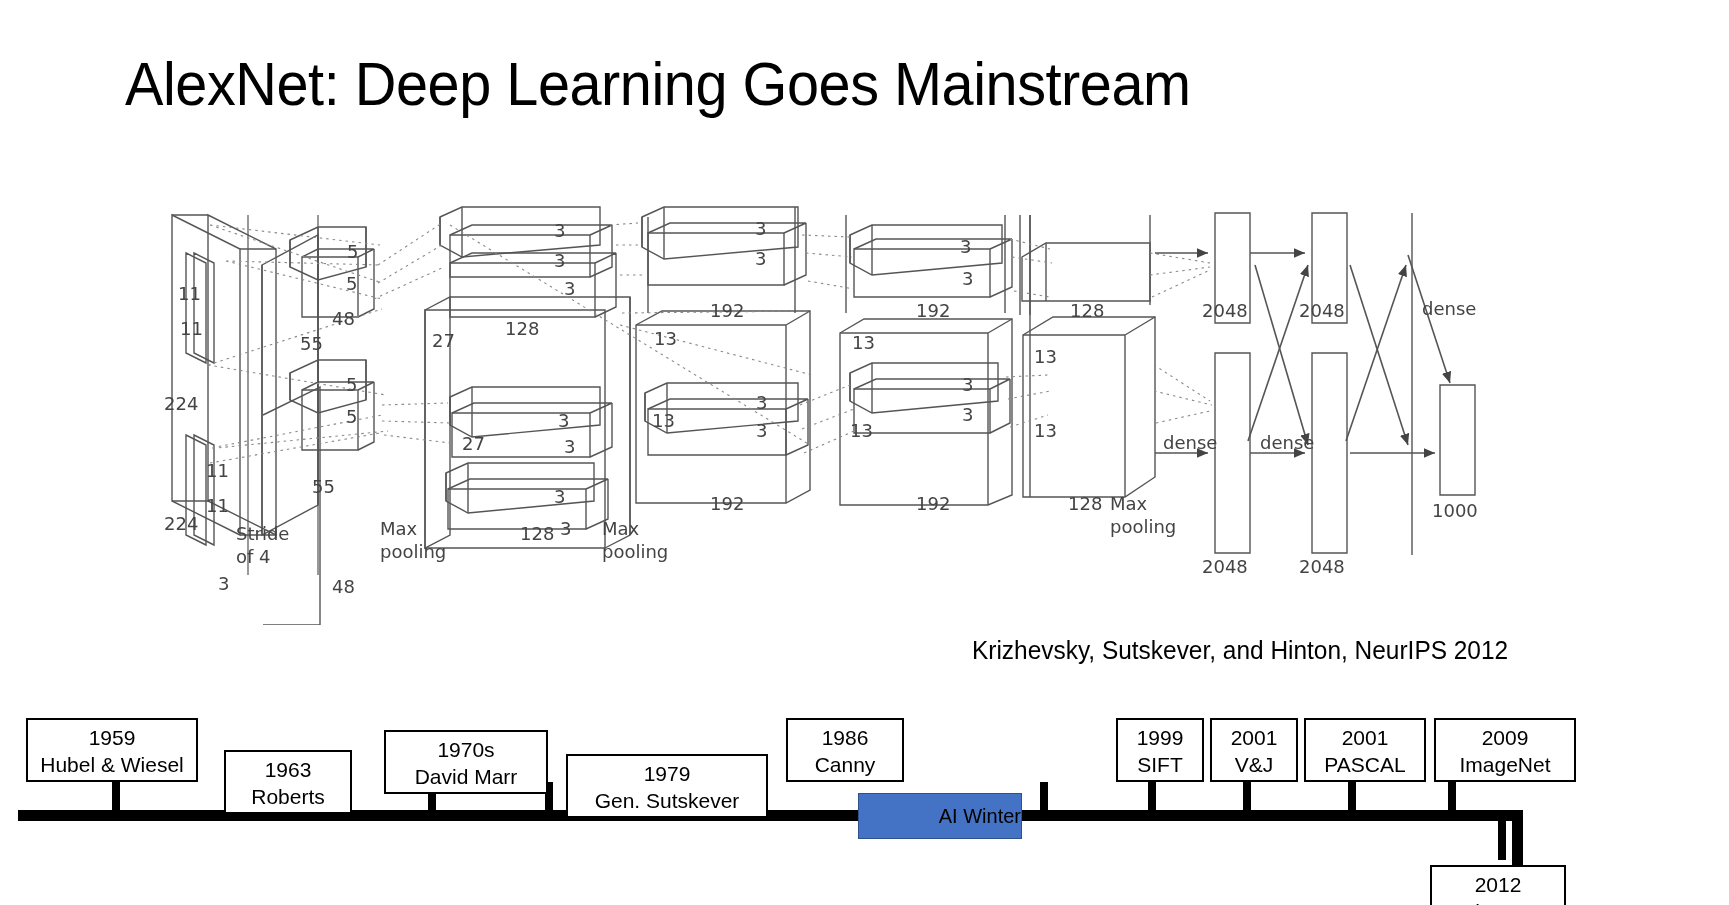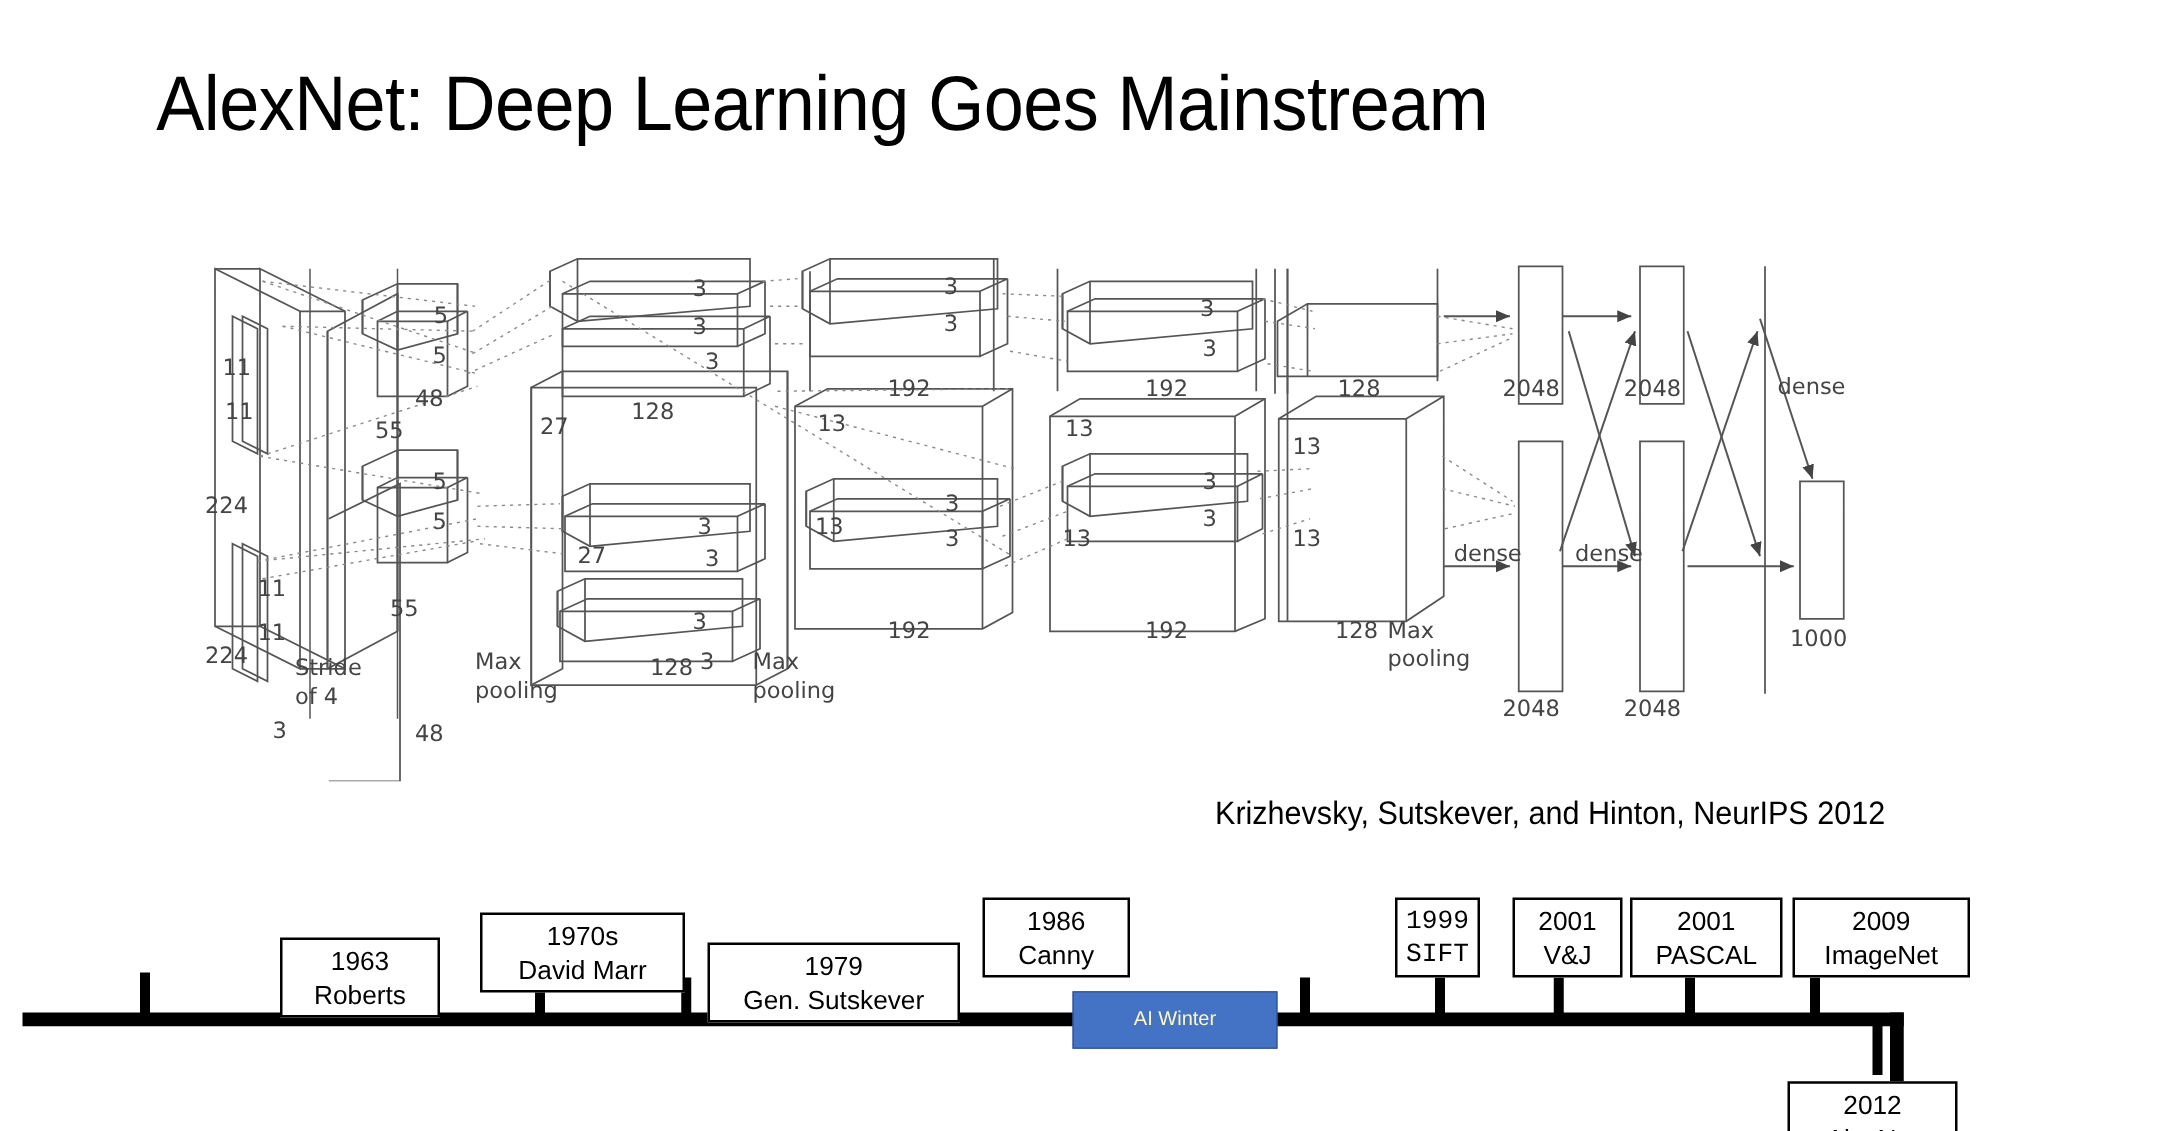--- a/index.html
+++ b/index.html
@@ -90,23 +90,23 @@
   }
   .tl-bar {
     position: absolute;
     background: #000;
     z-index: 1;
   }
   #ai-winter {
     position: absolute;
     background: #4472c4;
     border: 1px solid #2f528f;
-    color: #fef9c3;
-    font-size: 16px;
-    text-align: center;
+    color: #000000;
+    font-size: 20px;
+    text-align: right;
     line-height: 44px;
     z-index: 5;
     box-sizing: border-box;
   }
 </style>
 </head>
 <body>
 
 <div id="slide-title">AlexNet: Deep Learning Goes Mainstream</div>
 
@@ -315,20 +315,24 @@
   <div class="tl-tick" style="left:428px; top:82px; height:32px;"></div>
   <div class="tl-tick" style="left:545px; top:82px; height:32px;"></div>
   <div class="tl-tick" style="left:650px; top:82px; height:32px;"></div>
   <div class="tl-tick" style="left:1040px; top:82px; height:32px;"></div>
   <div class="tl-tick" style="left:1148px; top:82px; height:32px;"></div>
   <div class="tl-tick" style="left:1243px; top:82px; height:32px;"></div>
   <div class="tl-tick" style="left:1348px; top:82px; height:32px;"></div>
   <div class="tl-tick" style="left:1448px; top:82px; height:32px;"></div>
   <div class="tl-tick" style="left:1498px; top:120px; height:40px;"></div>
 
+  <div class="tl-box" style="left:26px; top:18px; width:172px; height:64px;">
+    <span class="yr">1959</span>
+    <span class="lbl">Hubel &amp; Wiesel</span>
+  </div>
 
   <div class="tl-box" style="left:224px; top:18px; width:128px; height:64px;margin-top:32px;">
     <span class="yr">1963</span>
     <span class="lbl">Roberts</span>
   </div>
 
   <div class="tl-box" style="left:384px; top:30px; width:164px; height:64px;">
     <span class="yr">1970s</span>
     <span class="lbl">David Marr</span>
   </div>
@@ -337,21 +341,21 @@
     <span class="yr">1979</span>
     <span class="lbl">Gen. Sutskever</span>
   </div>
 
   <div class="tl-box" style="left:786px; top:18px; width:118px; height:64px;">
     <span class="yr">1986</span>
     <span class="lbl">Canny</span>
   </div>
 
 
-  <div class="tl-box" style="left:1116px; top:18px; width:68px; height:64px;font-family:Liberation Mono, monospace;">
+  <div class="tl-box" style="left:1116px; top:18px; width:88px; height:64px;">
     <span class="yr">1999</span>
     <span class="lbl">SIFT</span>
   </div>
 
   <div class="tl-box" style="left:1210px; top:18px; width:88px; height:64px;">
     <span class="yr">2001</span>
     <span class="lbl">V&amp;J</span>
   </div>
 
   <div class="tl-box" style="left:1304px; top:18px; width:122px; height:64px;">

